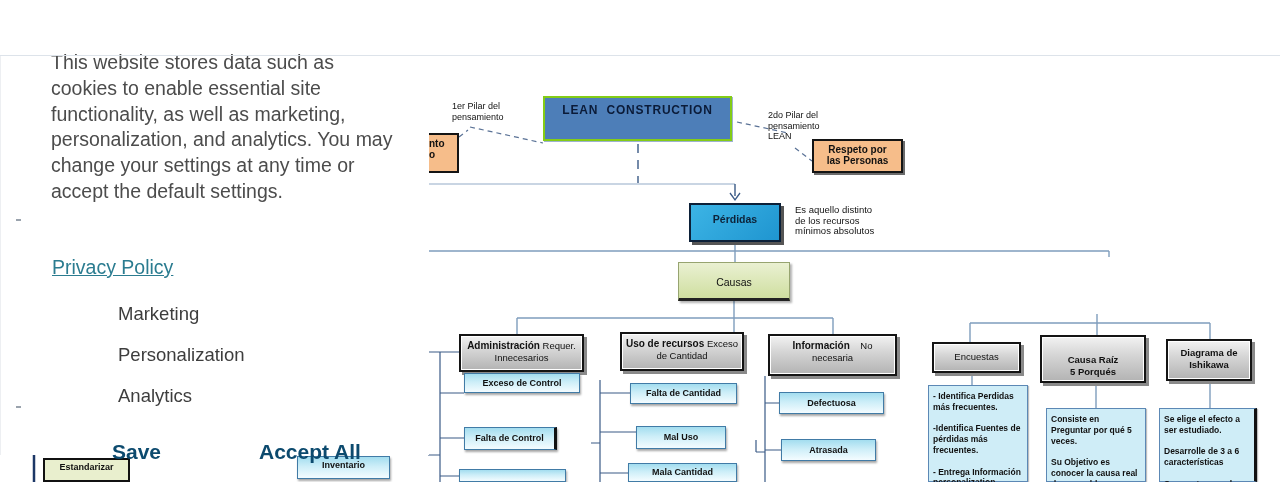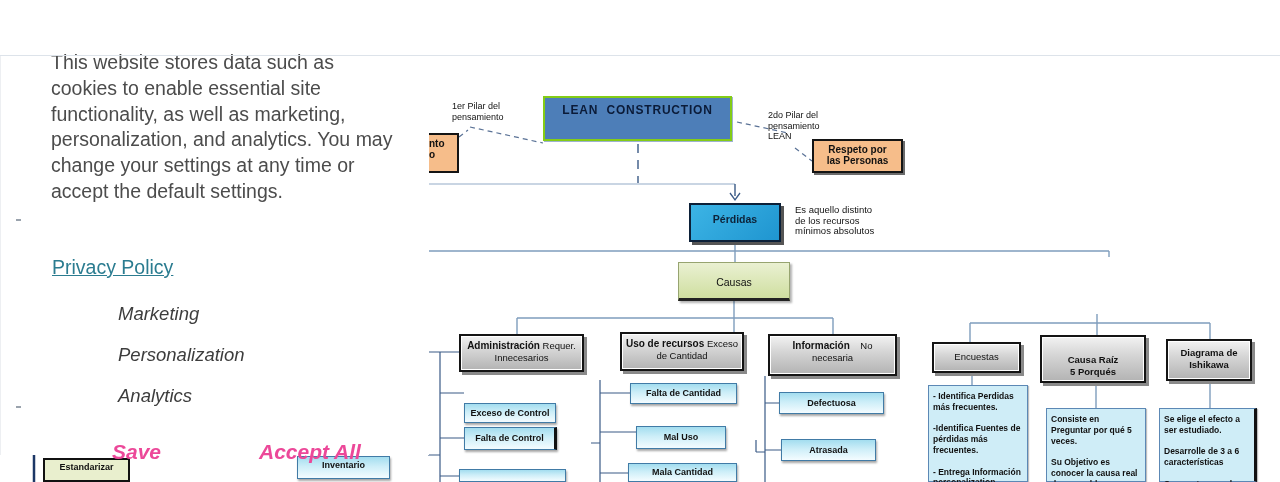--- a/index.html
+++ b/index.html
@@ -33,24 +33,24 @@
   .greenS{background:#e9efce;border:2px solid #111;font-size:9px;font-weight:bold;padding-top:2px;}
   .lbl{position:absolute;z-index:2;font-size:9px;line-height:10.5px;color:#121212;
        white-space:pre-line;text-align:left;}
   
   .topline{position:absolute;left:0;top:55px;width:1280px;height:1px;background:#dde3ea;z-index:12;}
   .panel{position:absolute;left:0;top:55px;width:428px;height:400px;background:#fff;z-index:10;
          border-left:1px solid #edeff2;}
   .panel .msg{position:absolute;left:50px;top:-5px;width:348px;font-size:19.5px;line-height:25.8px;color:#4c4c4c;}
   .panel .link{position:absolute;left:51px;top:201px;font-size:19.5px;color:#2b7c90;
          text-decoration:underline;cursor:pointer;}
-  .panel .opt{position:absolute;left:117px;font-size:18.5px;color:#3d3d3d;cursor:pointer;font-style:italic;}
+  .panel .opt{position:absolute;left:117px;font-size:18.5px;color:#3d3d3d;cursor:pointer;}
   .tick{position:absolute;width:5px;height:2px;background:#9aa3ad;z-index:11;}
-  .btn{position:absolute;z-index:11;font-size:21px;font-weight:600;color:#ec4899;cursor:pointer;
-       background:none;border:none;font-family:"Liberation Sans",sans-serif;padding:0;font-style:italic;}
+  .btn{position:absolute;z-index:11;font-size:21px;font-weight:600;color:#0c4a6e;cursor:pointer;
+       background:none;border:none;font-family:"Liberation Sans",sans-serif;padding:0;}
 </style>
 </head>
 <body>
 
 <div class="stage">
 
   <div class="dg">
 
     <svg width="1280" height="482" style="position:absolute;left:0;top:0;z-index:1">
 
@@ -101,21 +101,21 @@
 necesaria</span></span></div>
 
     <div class="node gray" style="left:932px;top:342px;width:89px;height:31px;padding-top:7px;font-weight:normal">Encuestas</div>
 
     <div class="node gray" style="left:1040px;top:335px;width:106px;height:48px;padding-top:17px;font-weight:bold">Causa Raíz
 5 Porqués</div>
 
     <div class="node gray" style="left:1166px;top:339px;width:86px;height:42px;padding-top:6px;font-weight:bold">Diagrama de
 Ishikawa</div>
 
-    <div class="node lb" style="left:464px;top:403px;width:92px;height:20px">Exceso de Control</div>
+    <div class="node lb" style="left:464px;top:373px;width:116px;height:20px">Exceso de Control</div>
     <div class="node lb dkr" style="left:464px;top:427px;width:93px;height:23px">Falta de Control</div>
     <div class="node lb" style="left:459px;top:469px;width:107px;height:13px"></div>
 
     <div class="node lb" style="left:630px;top:383px;width:107px;height:21px">Falta de Cantidad</div>
     <div class="node lb" style="left:636px;top:426px;width:90px;height:23px">Mal Uso</div>
     <div class="node lb" style="left:628px;top:463px;width:109px;height:19px">Mala Cantidad</div>
 
     <div class="node lb" style="left:779px;top:392px;width:105px;height:22px">Defectuosa</div>
     <div class="node lb" style="left:781px;top:439px;width:95px;height:22px">Atrasada</div>
 

